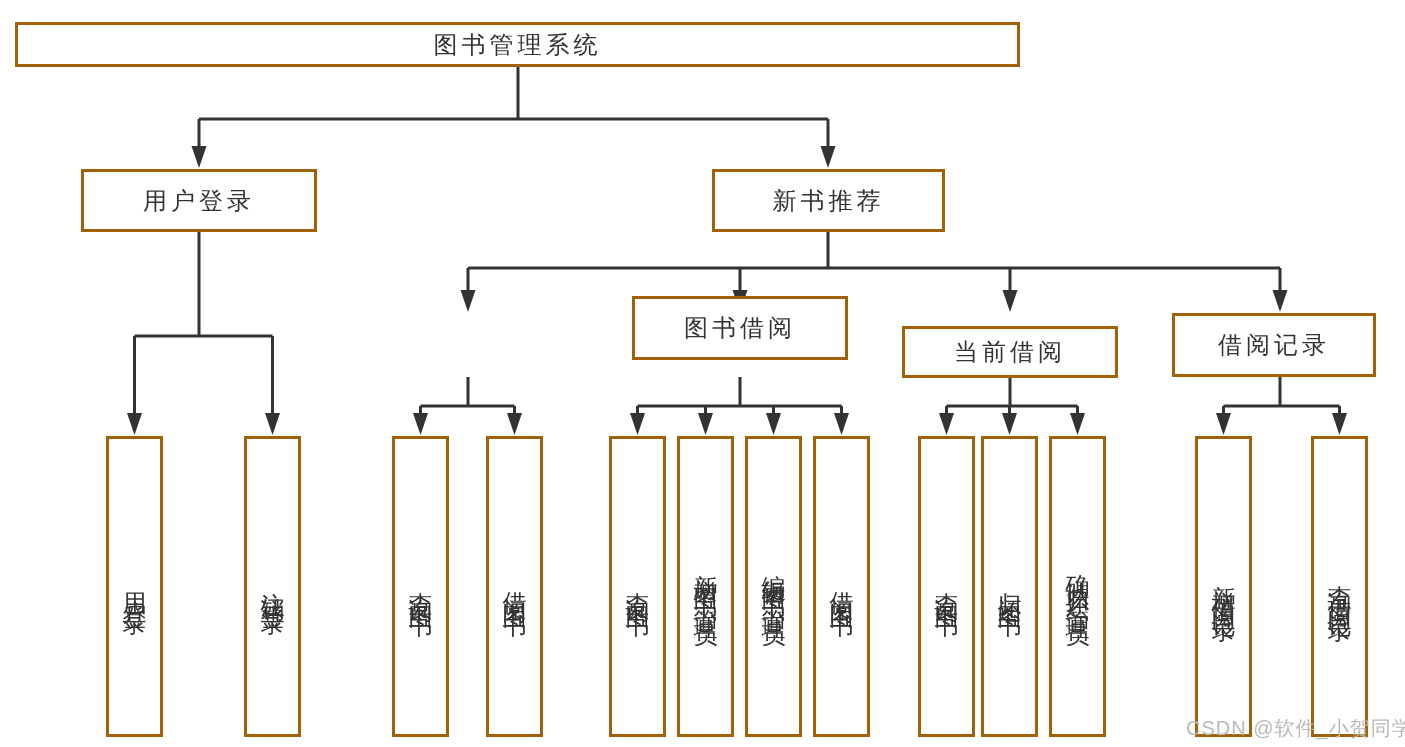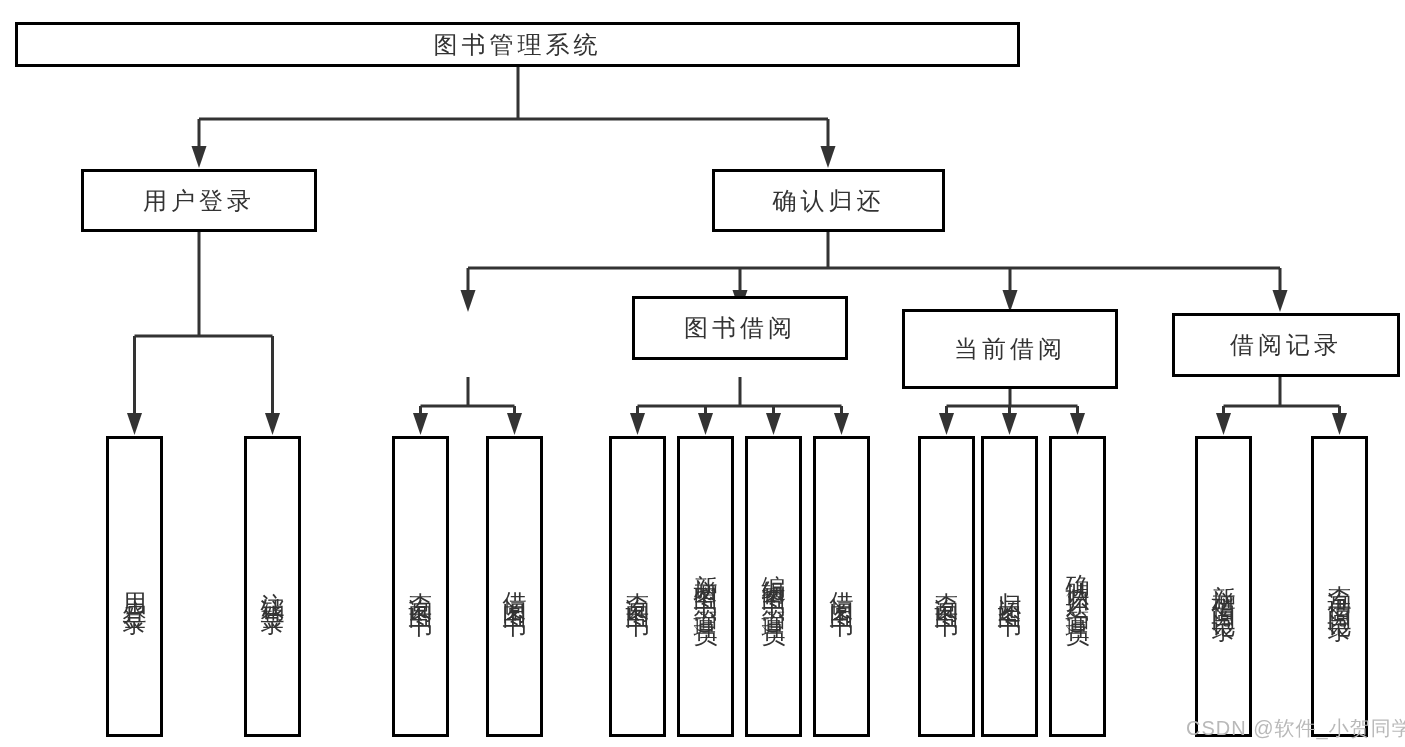--- a/index.html
+++ b/index.html
@@ -17,21 +17,21 @@
   }
   .connectors {
     position: absolute;
     left: 0;
     top: 0;
     z-index: 1;
   }
   .node {
     position: absolute;
     box-sizing: border-box;
-    border: 3px solid #000000;
+    border: 3px solid #a16207;
     background: #ffffff;
     display: flex;
     align-items: center;
     justify-content: center;
     z-index: 2;
     color: #333333;
   }
   .node.h .lbl {
     font-size: 24px;
     letter-spacing: 4px;
@@ -104,30 +104,30 @@
   </svg>
 
   <div class="node h" style="left:15px;top:22px;width:1005px;height:45px">
     <span class="lbl">图书管理系统</span>
   </div>
 
   <div class="node h" style="left:81px;top:169px;width:236px;height:63px">
     <span class="lbl">用户登录</span>
   </div>
   <div class="node h" style="left:712px;top:169px;width:233px;height:63px">
-    <span class="lbl">确认归还</span>
+    <span class="lbl">新书推荐</span>
   </div>
 
   <div class="node h" style="left:632px;top:296px;width:216px;height:64px">
     <span class="lbl">图书借阅</span>
   </div>
-  <div class="node h" style="left:902px;top:309px;width:216px;height:80px">
+  <div class="node h" style="left:902px;top:326px;width:216px;height:52px">
     <span class="lbl">当前借阅</span>
   </div>
-  <div class="node h" style="left:1172px;top:313px;width:228px;height:64px">
+  <div class="node h" style="left:1172px;top:313px;width:204px;height:64px">
     <span class="lbl">借阅记录</span>
   </div>
 
   <div class="node leaf" style="left:106px;top:436px;width:57px;height:301px">
     <span class="lbl">用户登录</span>
   </div>
   <div class="node leaf" style="left:244px;top:436px;width:57px;height:301px">
     <span class="lbl">注销登录</span>
   </div>
 

